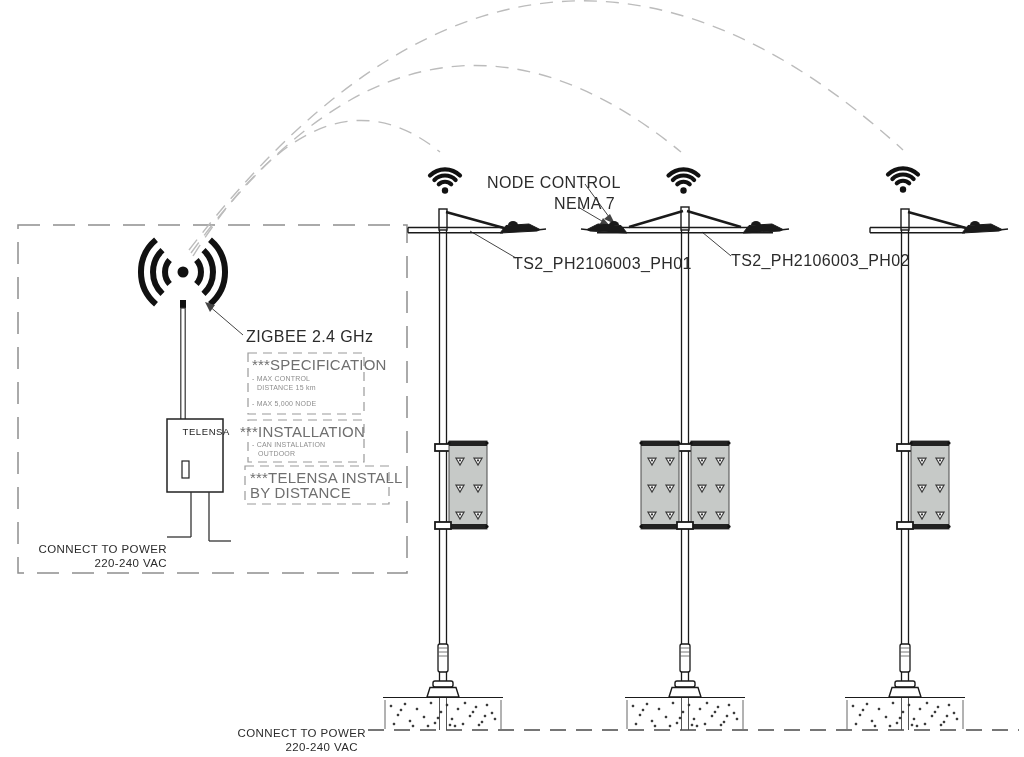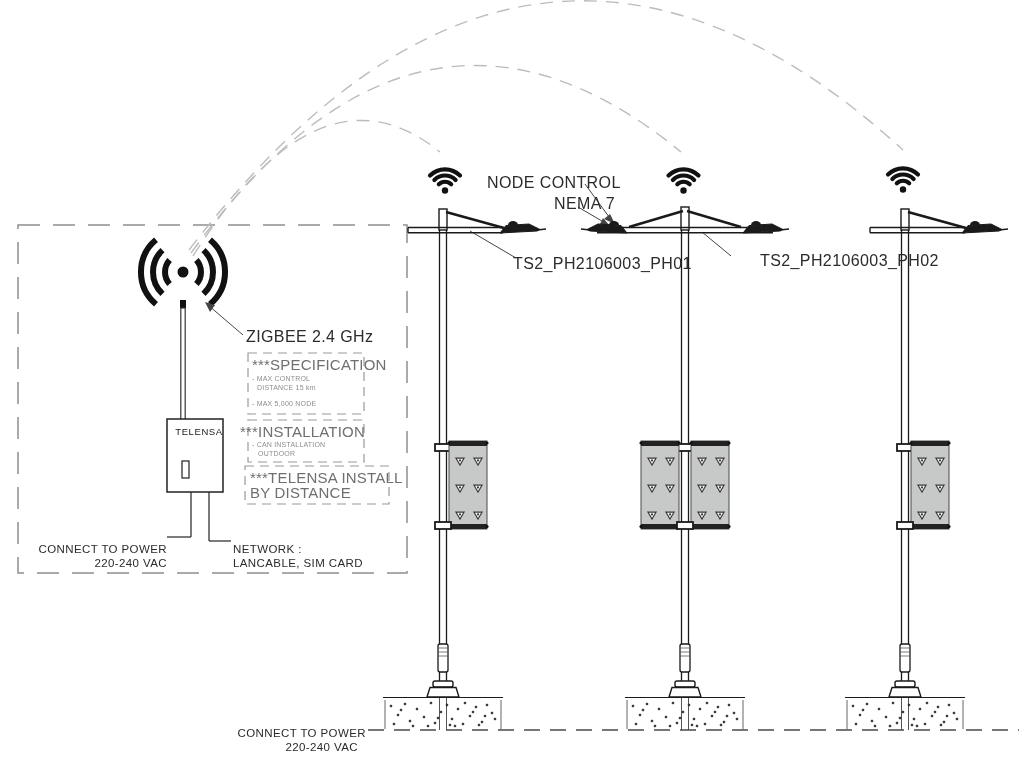--- a/index.html
+++ b/index.html
@@ -6,21 +6,21 @@
   #stage{
     position:relative;width:1024px;height:757px;background:#ffffff;overflow:hidden;
     font-family:"Liberation Sans", sans-serif;color:#262626;
   }
   #stage svg{position:absolute;left:0;top:0;}
   .lbl{position:absolute;white-space:nowrap;font-size:16px;letter-spacing:.4px;color:#2b2b2b;line-height:14px;}
   .lbl2{position:absolute;font-size:11.5px;letter-spacing:.4px;color:#2b2b2b;line-height:14px;margin-top:18px;}
   .right{text-align:right;}
   .spec-t{position:absolute;white-space:nowrap;font-size:15px;letter-spacing:.2px;color:#6f6f6f;}
   .spec-s{position:absolute;white-space:nowrap;font-size:7px;letter-spacing:.2px;color:#8e8e8e;line-height:9px;}
-  .telensa{position:absolute;left:168px;top:426px;width:62px;text-align:center;font-size:9.5px;letter-spacing:.6px;color:#222;}
+  .telensa{position:absolute;left:168px;top:426px;width:62px;text-align:right;font-size:9.5px;letter-spacing:.6px;color:#222;}
 </style>
 </head>
 <body>
 
 <div id="stage">
 
   <svg width="1024" height="757" viewBox="0 0 1024 757">
     <defs>
       <g id="wifi">
         <circle cx="0" cy="0" r="3.2" fill="#111"></circle>
@@ -293,28 +293,24 @@
   <div class="spec-s" style="left:258px;top:449px">OUTDOOR</div>
 
   <div class="spec-t" style="left:250px;top:469px">***TELENSA INSTALL</div>
   <div class="spec-t" style="left:250px;top:484px">BY DISTANCE</div>
 
   <div class="lbl2 right" style="left:30px;top:524px;width:137px">
     <div>CONNECT TO POWER</div>
     <div>220-240 VAC</div>
   </div>
 
-  <div class="lbl2" style="left:233px;top:524px">
-    <div>NETWORK :</div>
-    <div>LANCABLE, SIM CARD</div>
-  </div>
 
   <div class="lbl" style="left:487px;top:176px">NODE CONTROL</div>
   <div class="lbl" style="left:554px;top:197px">NEMA 7</div>
   <div class="lbl" style="left:513px;top:257px">TS2_PH2106003_PH01</div>
-  <div class="lbl" style="left:760px;top:254px">TS2_PH2106003_PH02</div>
+  <div class="lbl" style="left:731px;top:254px">TS2_PH2106003_PH02</div>
 
   <div class="lbl2 right" style="left:228px;top:708px;width:138px">
     <div>CONNECT TO POWER</div>
     <div style="padding-right:8px">220-240 VAC</div>
   </div>
 
 </div>
 
 </body></html>

